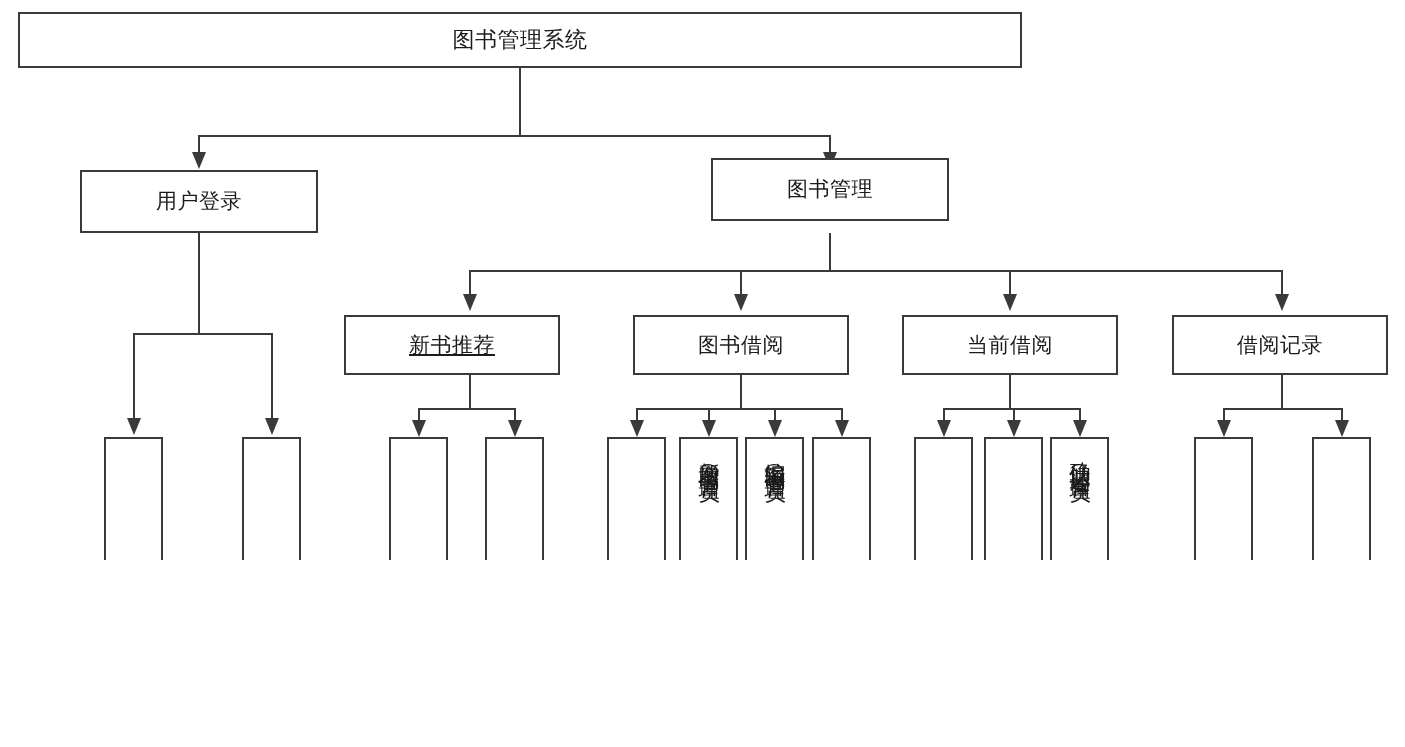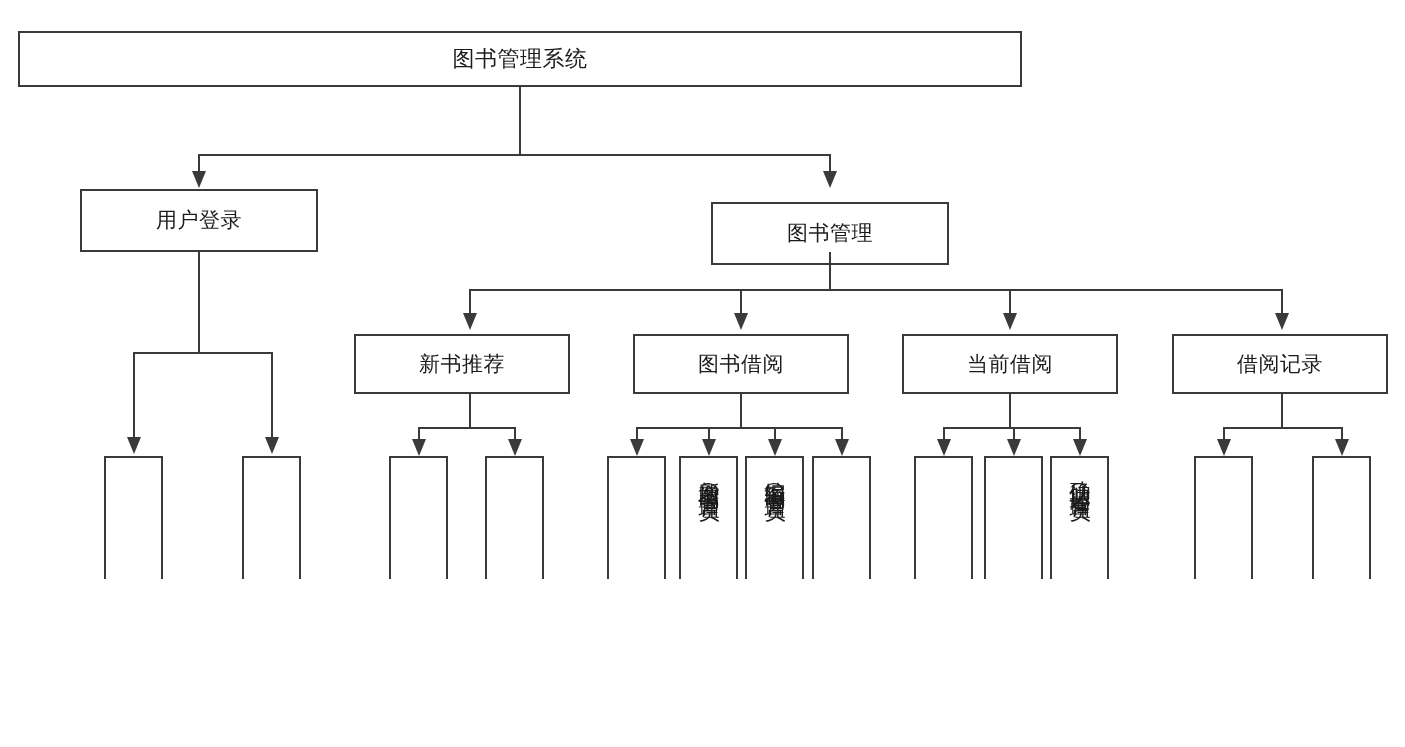--- a/index.html
+++ b/index.html
@@ -9,21 +9,20 @@
   }
   body {
     font-family: "Liberation Sans", "DejaVu Sans", sans-serif;
   }
   #canvas {
     position: relative;
     width: 1405px;
     height: 560px;
     background: #ffffff;
     overflow: hidden;
-    margin-top: 19px;
   }
   
   .node {
     position: absolute;
     box-sizing: border-box;
     border: 2.5px solid #3a3a3a;
     background: #ffffff;
     display: flex;
     align-items: center;
     justify-content: center;
@@ -109,21 +108,21 @@
   <div class="hline" style="left:198px; top:135px; width:633px;"></div>
 
   <div class="vline" style="left:198px; top:135px; height:20px;"></div>
   <div class="arrow" style="left:192px; top:152px;"></div>
   <div class="vline" style="left:829px; top:135px; height:20px;"></div>
   <div class="arrow" style="left:823px; top:152px;"></div>
 
   <div class="node" style="left:80px; top:170px; width:238px; height:63px;">
     <span>用户登录</span>
   </div>
-  <div class="node" style="left:711px; top:183px; width:238px; height:63px;">
+  <div class="node" style="left:711px; top:158px; width:238px; height:63px;">
     <span>图书管理</span>
   </div>
 
   <div class="vline" style="left:198px; top:233px; height:100px;"></div>
   <div class="hline" style="left:133px; top:333px; width:138px;"></div>
   <div class="vline" style="left:133px; top:333px; height:87px;"></div>
   <div class="arrow" style="left:127px; top:418px;"></div>
   <div class="vline" style="left:271px; top:333px; height:87px;"></div>
   <div class="arrow" style="left:265px; top:418px;"></div>
 
@@ -131,21 +130,21 @@
   <div class="hline" style="left:469px; top:270px; width:812px;"></div>
   <div class="vline" style="left:469px; top:270px; height:26px;"></div>
   <div class="arrow" style="left:463px; top:294px;"></div>
   <div class="vline" style="left:740px; top:270px; height:26px;"></div>
   <div class="arrow" style="left:734px; top:294px;"></div>
   <div class="vline" style="left:1009px; top:270px; height:26px;"></div>
   <div class="arrow" style="left:1003px; top:294px;"></div>
   <div class="vline" style="left:1281px; top:270px; height:26px;"></div>
   <div class="arrow" style="left:1275px; top:294px;"></div>
 
-  <div class="node" style="left:354px; top:315px; width:216px; height:60px;">
+  <div class="node" style="left:344px; top:315px; width:216px; height:60px;text-decoration:underline;">
     <span>新书推荐</span>
   </div>
   <div class="node" style="left:633px; top:315px; width:216px; height:60px;">
     <span>图书借阅</span>
   </div>
   <div class="node" style="left:902px; top:315px; width:216px; height:60px;">
     <span>当前借阅</span>
   </div>
   <div class="node" style="left:1172px; top:315px; width:216px; height:60px;text-align:center;">
     <span>借阅记录</span>

